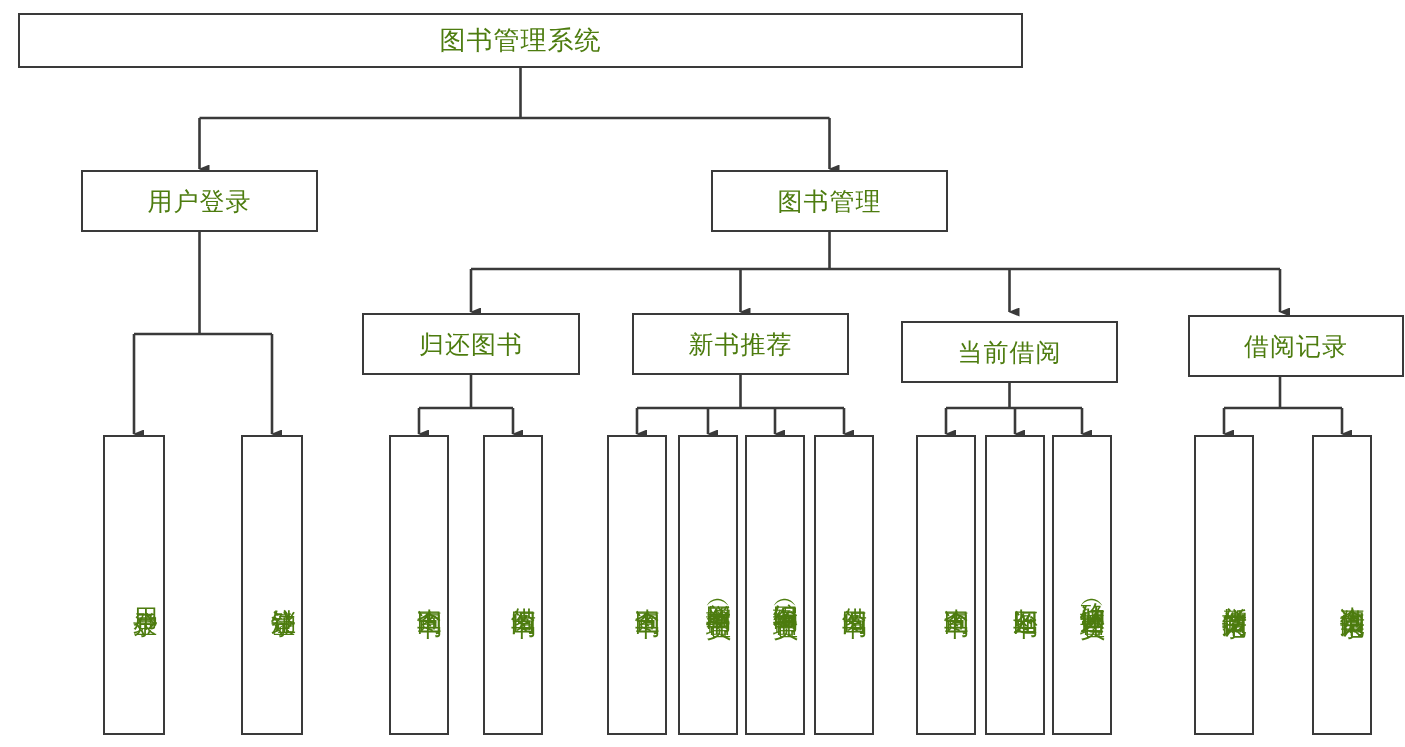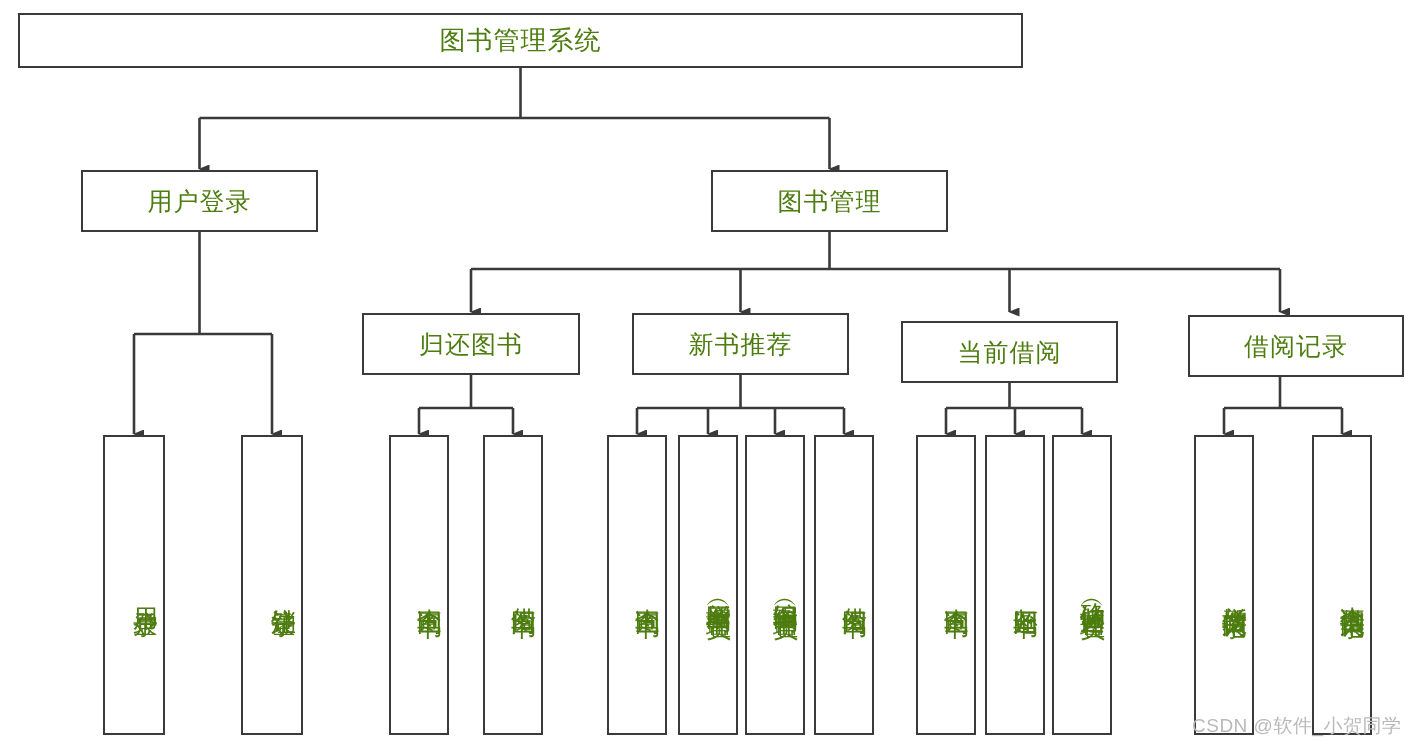--- a/index.html
+++ b/index.html
@@ -166,14 +166,13 @@
         <span>确认归还（管理员）</span>
       </div>
       <div class="node vert" style="left: 1194px; top: 435px; width: 60px; height: 300px;">
         <span>新增借阅记录</span>
       </div>
       <div class="node vert" style="left: 1312px; top: 435px; width: 60px; height: 300px;">
         <span>查询借阅记录</span>
       </div>
     </div>
 
-  <div class="watermark">CSDN @软件_小贺同学</div>
 </div>
 
 </body></html>

